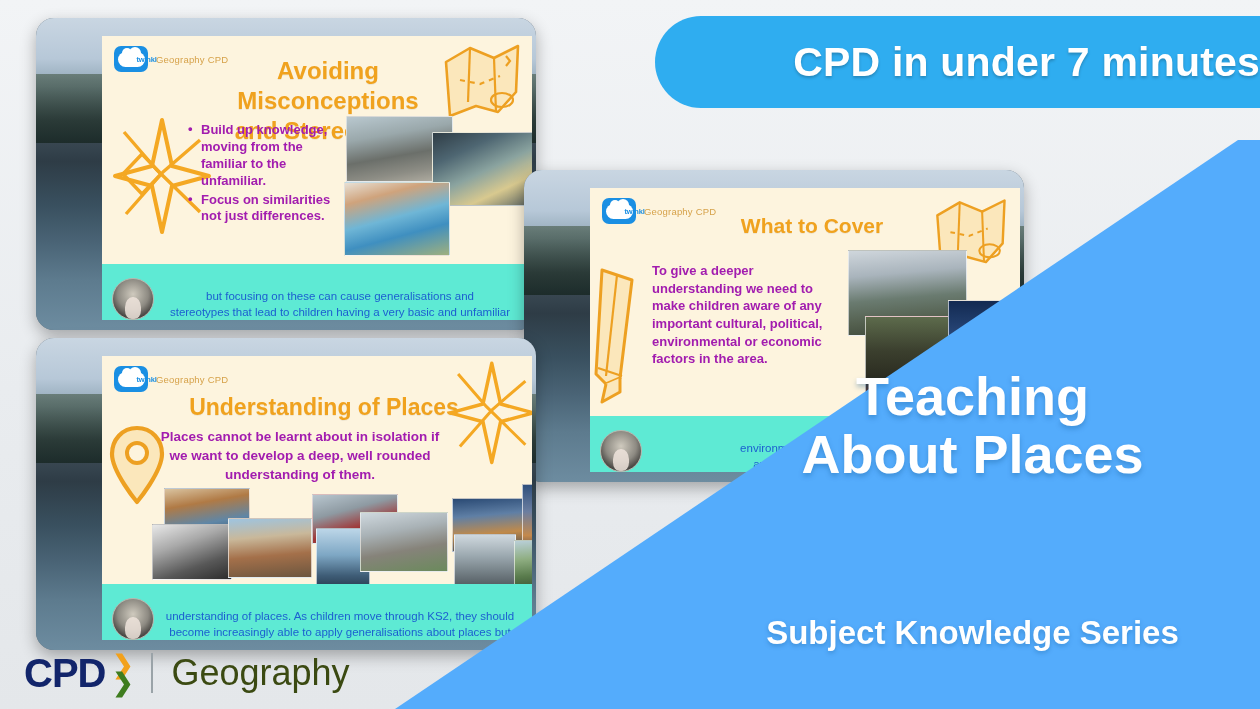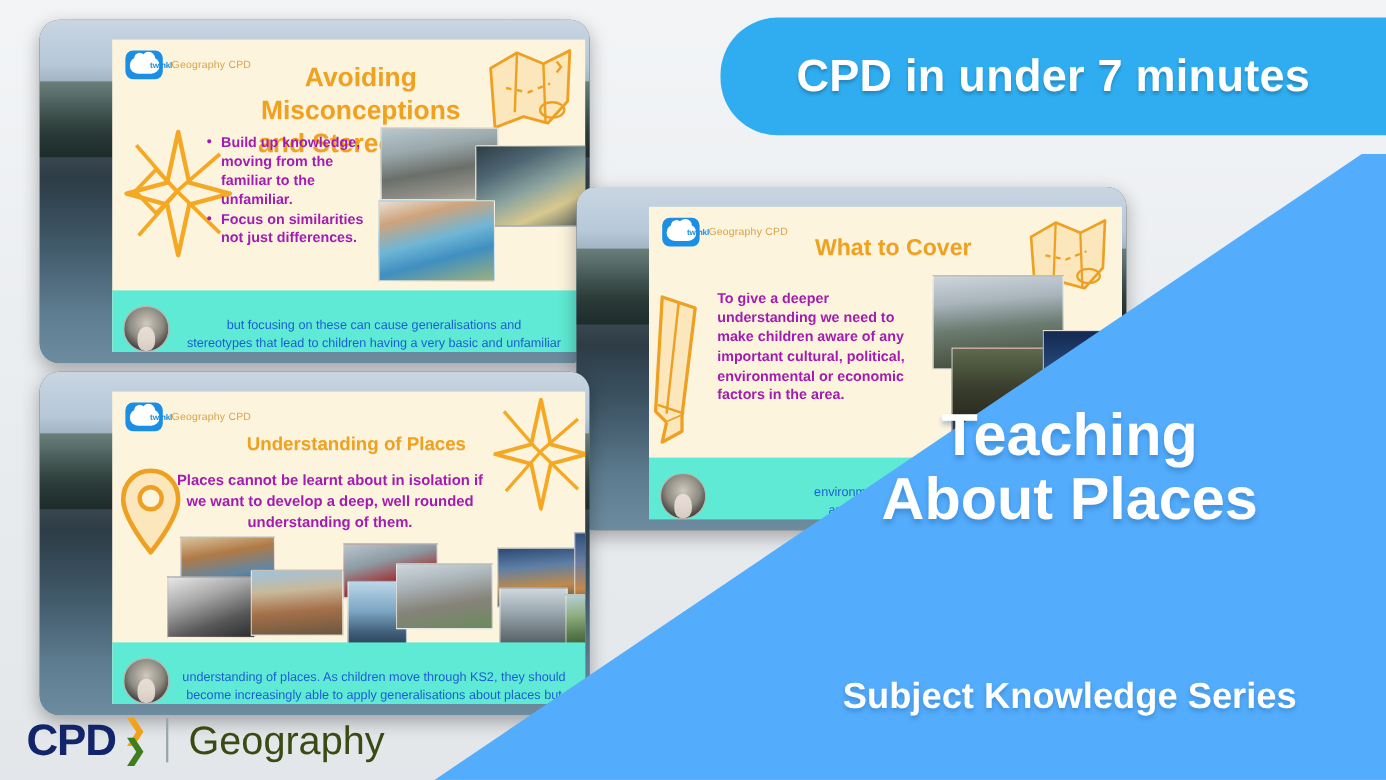--- a/index.html
+++ b/index.html
@@ -12,24 +12,24 @@
   #stage{position:absolute;inset:0;width:1260px;height:709px;overflow:hidden;background:
     linear-gradient(180deg,#f2f4f6 0%,#e9ecef 55%,#e4e7ea 100%);}
 
   
   .blue-diag{
     position:absolute;inset:0;
     background:#54acfc;
     clip-path:polygon(1238px 140px, 1260px 140px, 1260px 709px, 395px 709px);
   }
   .top-banner{
-    position:absolute;left:655px;top:16px;width:605px;height:107px;
+    position:absolute;left:655px;top:16px;width:605px;height:92px;
     background:#2fadf0;
     border-top-left-radius:52px;border-bottom-left-radius:52px;
-    display:flex;align-items:center;justify-content:center;
+    display:flex;align-items:center;justify-content:flex-end;
   }
   .top-banner .txt{
     color:#ffffff;font-size:41px;font-weight:bold;letter-spacing:.2px;
     text-shadow:0 2px 3px rgba(0,0,0,.22);
     white-space:nowrap;
   }
 
   
   .headline{
     position:absolute;left:700px;top:368px;width:545px;
@@ -255,21 +255,21 @@
 
       <div class="brandrow">
         <div class="twinkl">
           <div class="cloud">
               <b>twinkl</b>
             </div>
         </div>
         <span class="geolabel">Geography CPD</span>
       </div>
 
-      <h2 style="position:absolute;left:66px;right:52px;top:38px;font-size:17px;">Understanding of Places</h2>
+      <h2 style="position:absolute;left:66px;right:52px;top:38px;font-size:23px;">Understanding of Places</h2>
 
       <svg class="deco" style="left:4px;top:66px;" width="62" height="86" viewBox="0 0 62 86">
         <path d="M31 6 C16 6 6 18 6 32 C6 50 31 80 31 80 C31 80 56 50 56 32 C56 18 46 6 31 6 Z" fill="#fbe7bb" stroke="#eda022" stroke-width="4.2" stroke-linejoin="round"></path>
         <circle cx="31" cy="31" r="10" fill="#fdf4de" stroke="#eda022" stroke-width="4"></circle>
       </svg>
 
       <svg class="deco" style="right:-6px;top:2px;" width="96" height="108" viewBox="0 0 108 122">
         <g fill="none" stroke="#f4a823" stroke-width="4" stroke-linejoin="round">
           <path d="M56 6 L66 52 L103 62 L66 72 L56 118 L46 72 L9 62 L46 52 Z"></path>
           <path d="M18 18 L50 55 L94 98" stroke-width="3.4"></path>

